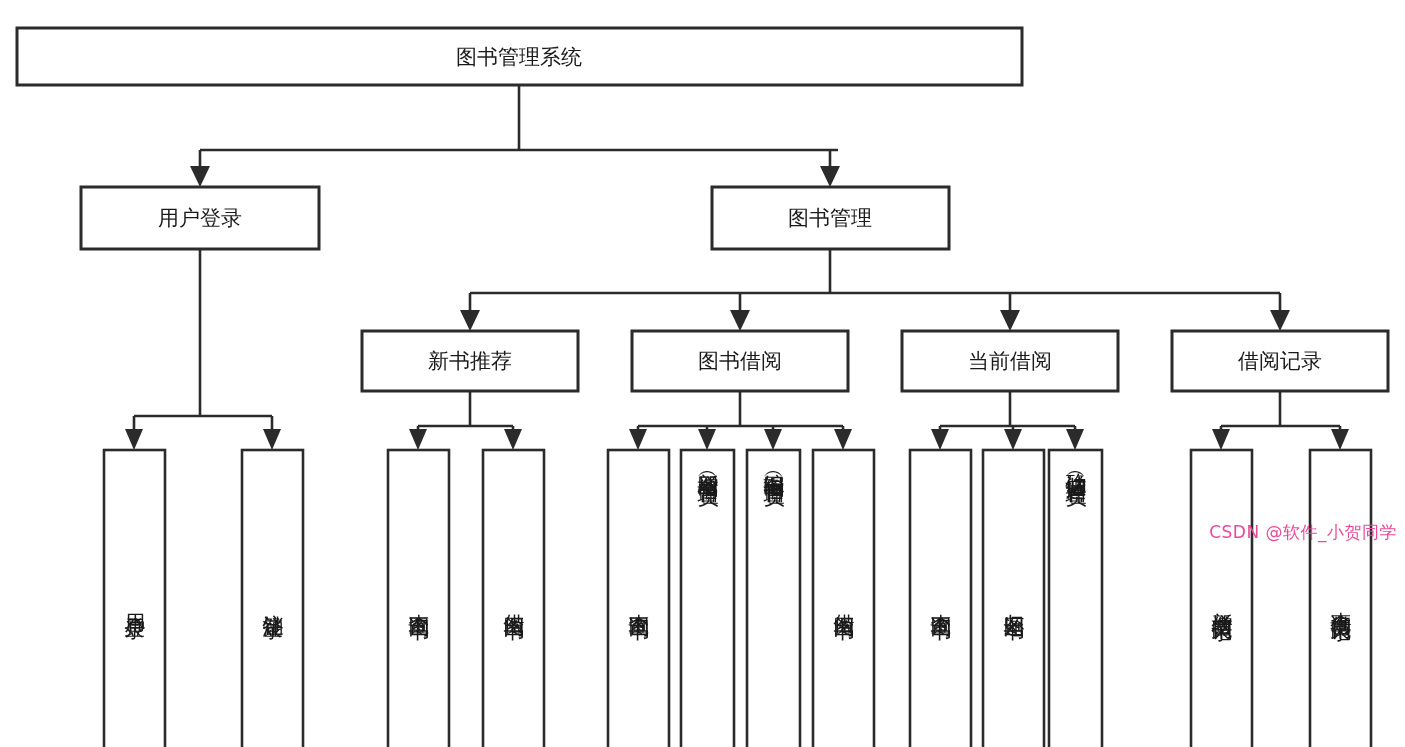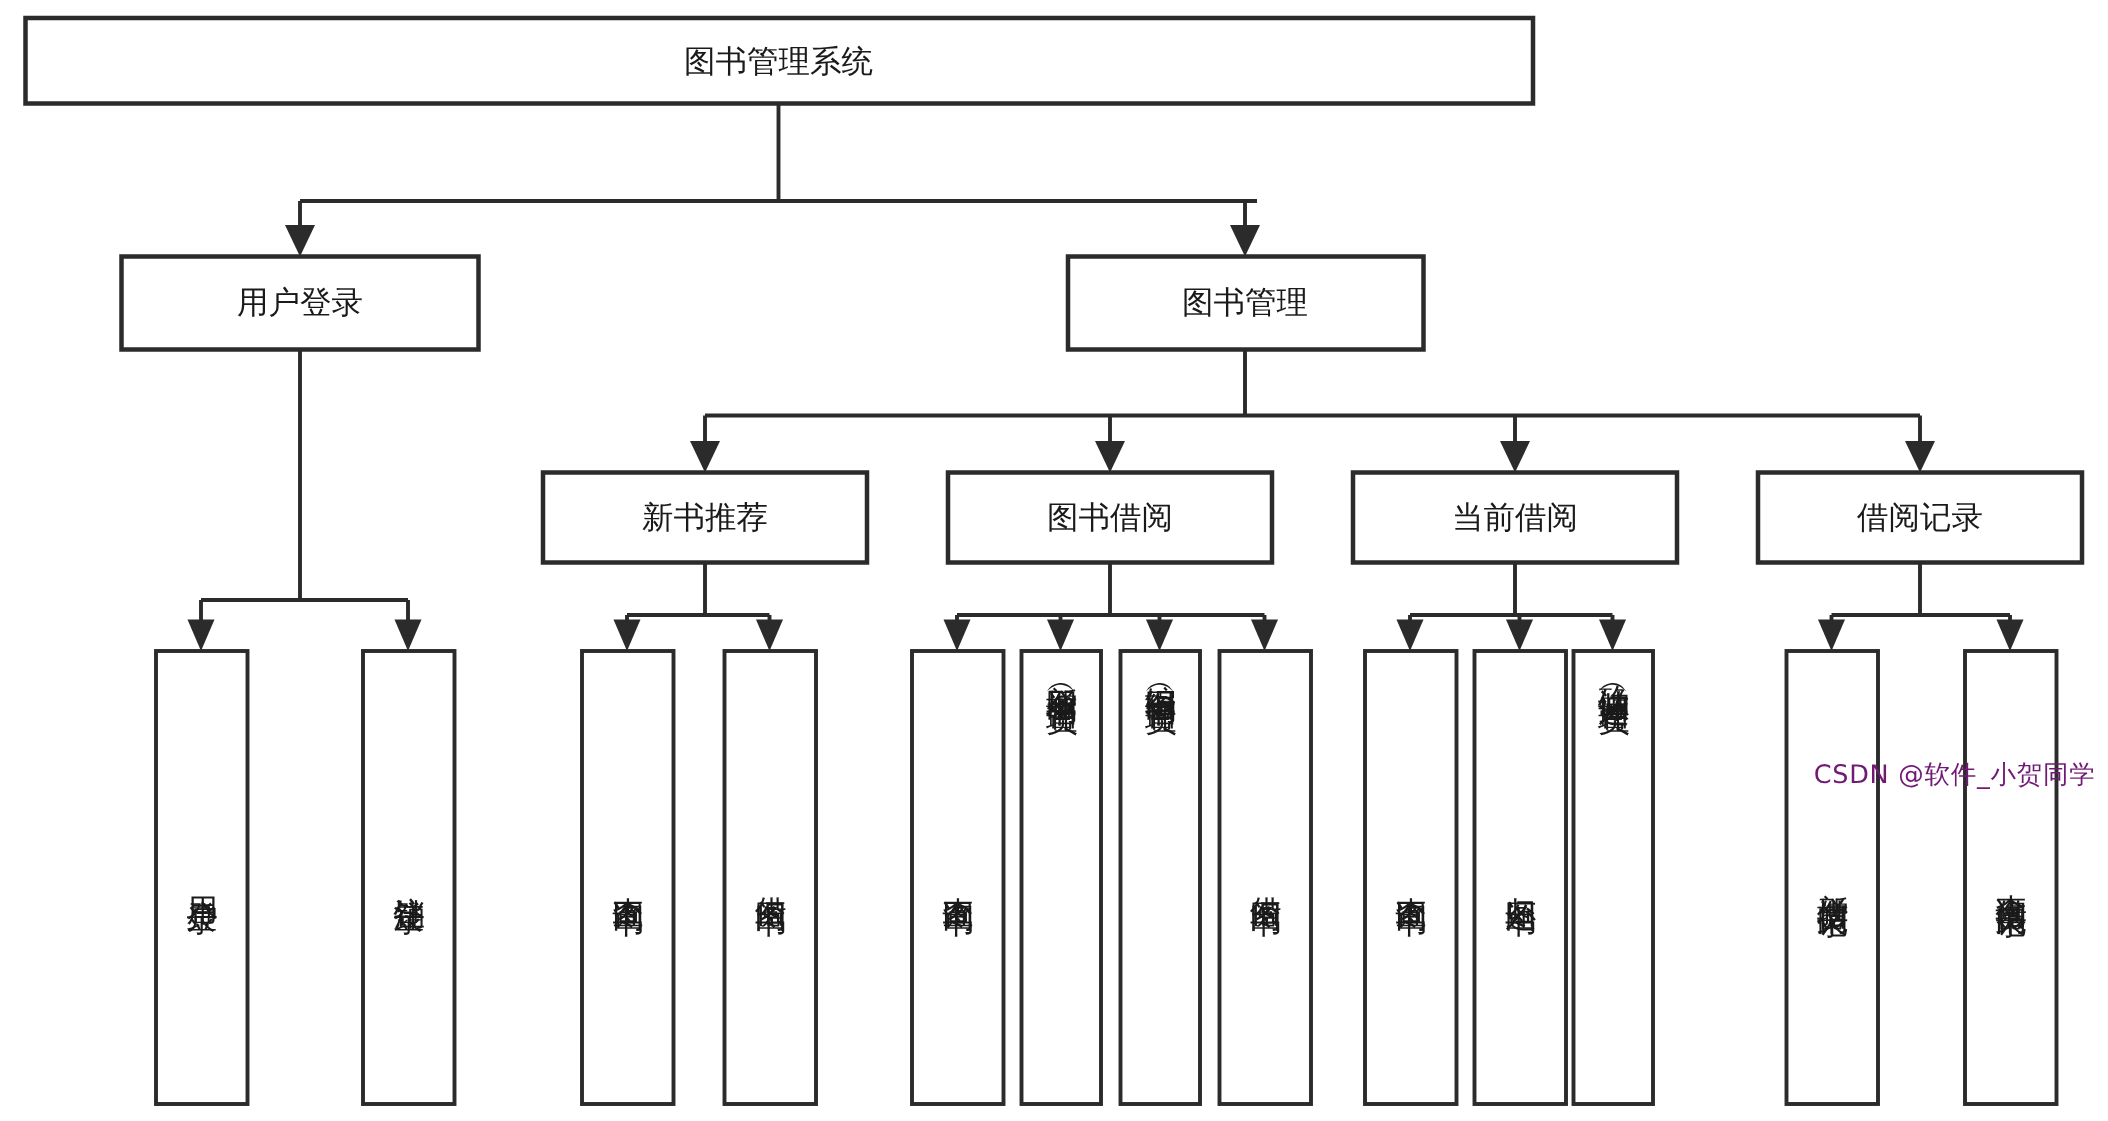--- a/index.html
+++ b/index.html
@@ -10,21 +10,21 @@
   body {
     width: 1405px;
     height: 747px;
     font-family: "DejaVu Sans", "Liberation Sans", sans-serif;
     overflow: hidden;
     position: relative;
   }
   #diagram-root {
     position: absolute;
     left: 0;
-    top: 0;
+    top: 16px;
     width: 1405px;
     height: 534px;
     text-align: center;
   }
   svg.flow {
     display: block;
     width: 1405px;
     height: 747px;
   }
   .node-box {
@@ -66,21 +66,21 @@
     letter-spacing: 2px;
     color: #1a1a1a;
     white-space: nowrap;
   }
   #watermark {
     position: absolute;
     right: 8px;
     bottom: 6px;
     font-family: "DejaVu Sans", "Liberation Sans", sans-serif;
     font-size: 17px;
-    color: #701a75;
+    color: #ec4899;
     letter-spacing: 0.5px;
     white-space: nowrap;
   }
 </style>
 </head>
 <body>
 
 <div id="diagram-root">
 
   <svg class="flow" viewBox="0 0 1405 747" xmlns="http://www.w3.org/2000/svg">

